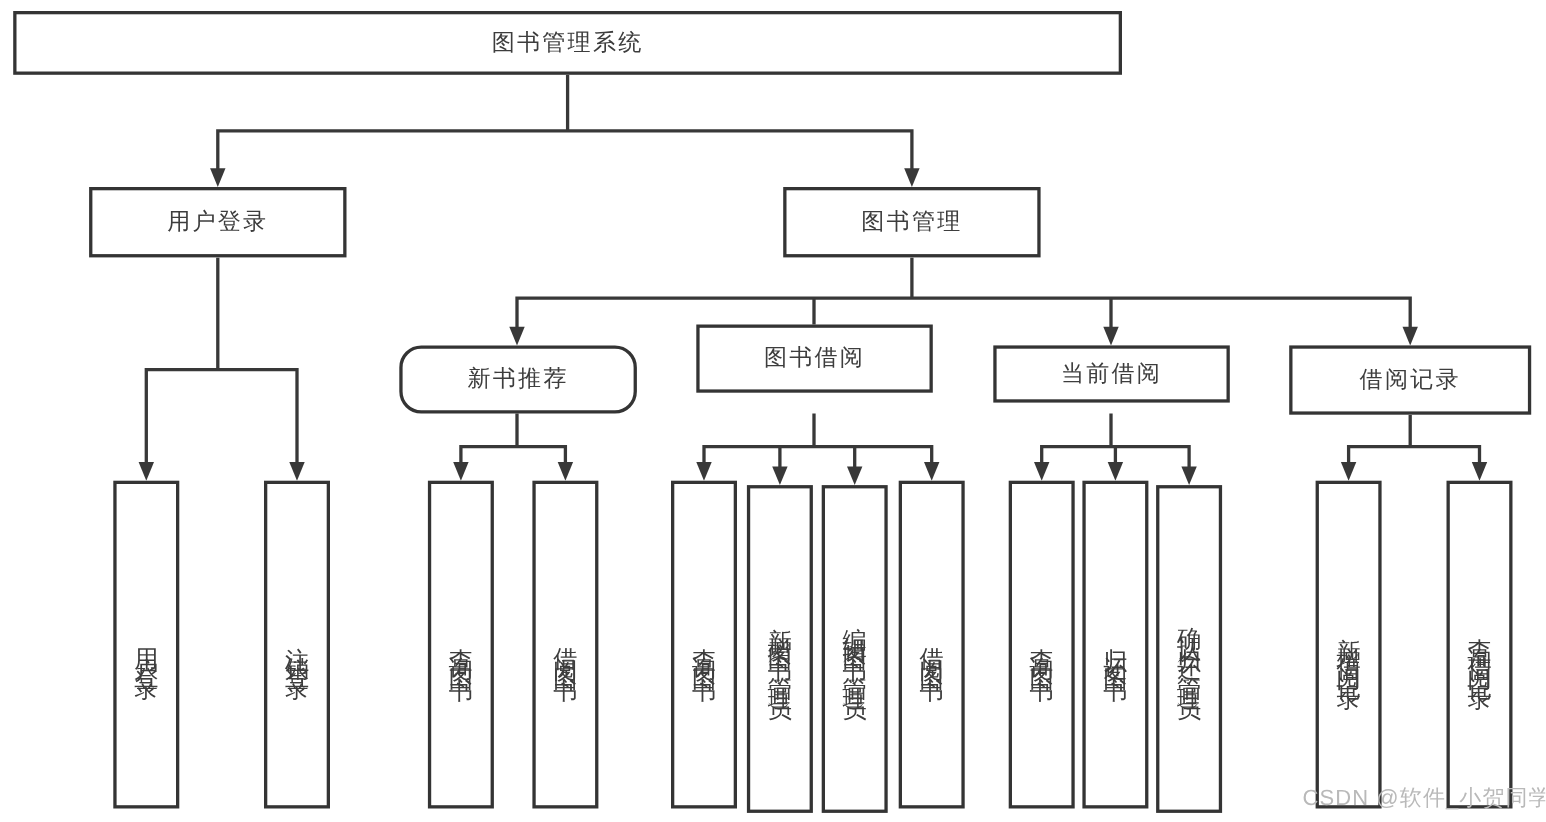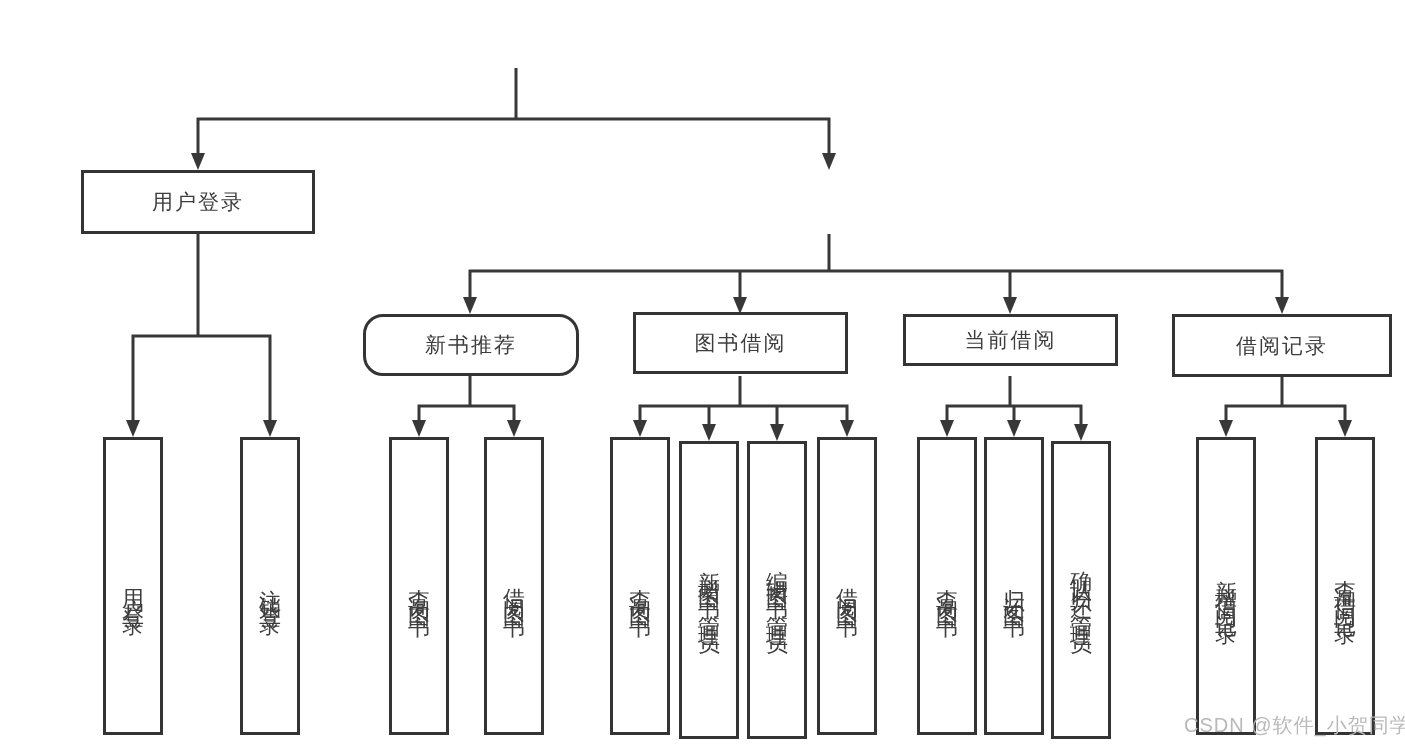--- a/index.html
+++ b/index.html
@@ -81,25 +81,27 @@
       <path d="M770 424 L784 424 L777 441 Z"></path>
       <path d="M840 420 L854 420 L847 437 Z"></path>
       <path d="M940 420 L954 420 L947 437 Z"></path>
       <path d="M1007 420 L1021 420 L1014 437 Z"></path>
       <path d="M1074 424 L1088 424 L1081 441 Z"></path>
       <path d="M1219 420 L1233 420 L1226 437 Z"></path>
       <path d="M1338 420 L1352 420 L1345 437 Z"></path>
     </g>
   </svg>
 
+  <div class="node" style="left:12px; top:10px; width:1008px; height:58px;">图书管理系统</div>
 
   <div class="node" style="left:81px; top:170px; width:234px; height:64px;">用户登录</div>
+  <div class="node" style="left:712px; top:170px; width:234px; height:64px;">图书管理</div>
 
   <div class="node" style="left:363px; top:314px; width:216px; height:62px;border-radius:20px;">新书推荐</div>
-  <div class="node" style="left:633px; top:312px; width:215px; height:62px;">图书借阅</div>
+  <div class="node" style="left:633px; top:295px; width:215px; height:62px;">图书借阅</div>
   <div class="node" style="left:903px; top:314px; width:215px; height:52px;">当前借阅</div>
   <div class="node" style="left:1172px; top:314px; width:220px; height:63px;">借阅记录</div>
 
   <div class="node v" style="left:103px; top:437px; width:60px; height:298px;">用户登录</div>
   <div class="node v" style="left:240px; top:437px; width:60px; height:298px;">注销登录</div>
 
   <div class="node v" style="left:389px; top:437px; width:60px; height:298px;">查询图书</div>
   <div class="node v" style="left:484px; top:437px; width:60px; height:298px;">借阅图书</div>
 
   <div class="node v" style="left:610px; top:437px; width:60px; height:298px;">查询图书</div>

